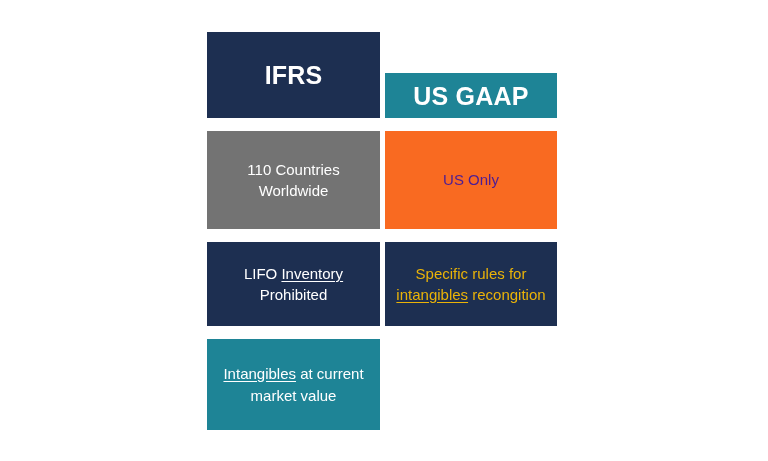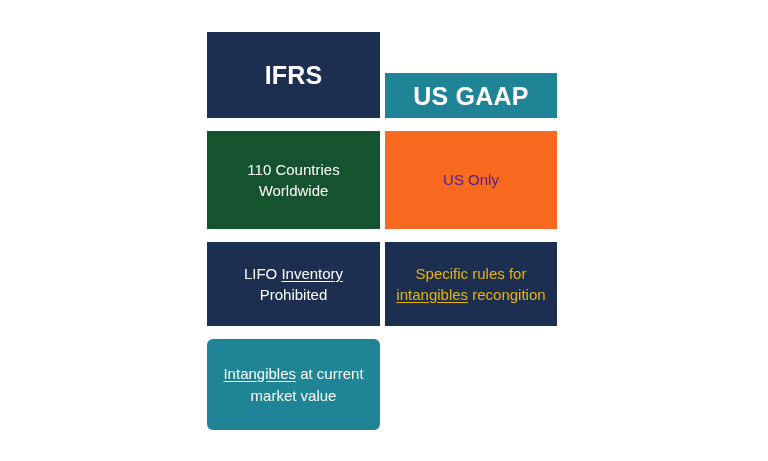--- a/index.html
+++ b/index.html
@@ -71,34 +71,34 @@
 <div id="comparison-table">
 
   <div class="cell navy header-cell" style="background: rgb(29, 47, 81); color: rgb(255, 255, 255);">
     <span class="cell-text">IFRS</span>
   </div>
 
   <div class="cell teal header-cell" style="background: rgb(30, 132, 150); color: rgb(255, 255, 255); margin-top: 41px;">
     <span class="cell-text">US GAAP</span>
   </div>
 
-  <div class="cell orange body-cell" style="background: #14532d; color: rgb(255, 255, 255);">
+  <div class="cell orange body-cell" style="background: #737373; color: rgb(255, 255, 255);">
     <span class="cell-text"><span>110 Countries</span><span> </span><span>Worldwide</span></span>
   </div>
 
   <div class="cell orange body-cell" style="background: rgb(249, 106, 33); color: #4c1d95;">
     <span class="cell-text"><span>US Only</span></span>
   </div>
 
   <div class="cell navy body-cell" style="background: rgb(29, 47, 81); color: rgb(255, 255, 255);">
     <span class="cell-text"><span>LIFO </span><span class="u">Inventory</span><span> Prohibited</span></span>
   </div>
 
 
   <div class="cell navy body-cell" style="background: rgb(29, 47, 81); color: #eab308;">
     <span class="cell-text"><span>Specific rules for </span><span class="u">intangibles</span><span> recongition</span></span>
   </div>
 
-  <div class="cell teal body-cell" style="background: rgb(30, 132, 150); color: rgb(255, 255, 255); border-radius: 6px;">
+  <div class="cell teal body-cell" style="background: rgb(30, 132, 150); color: rgb(255, 255, 255);">
     <span class="cell-text"><span class="u">Intangibles</span><span> at current market value</span></span>
   </div>
 
 </div>
 
 </body></html>

